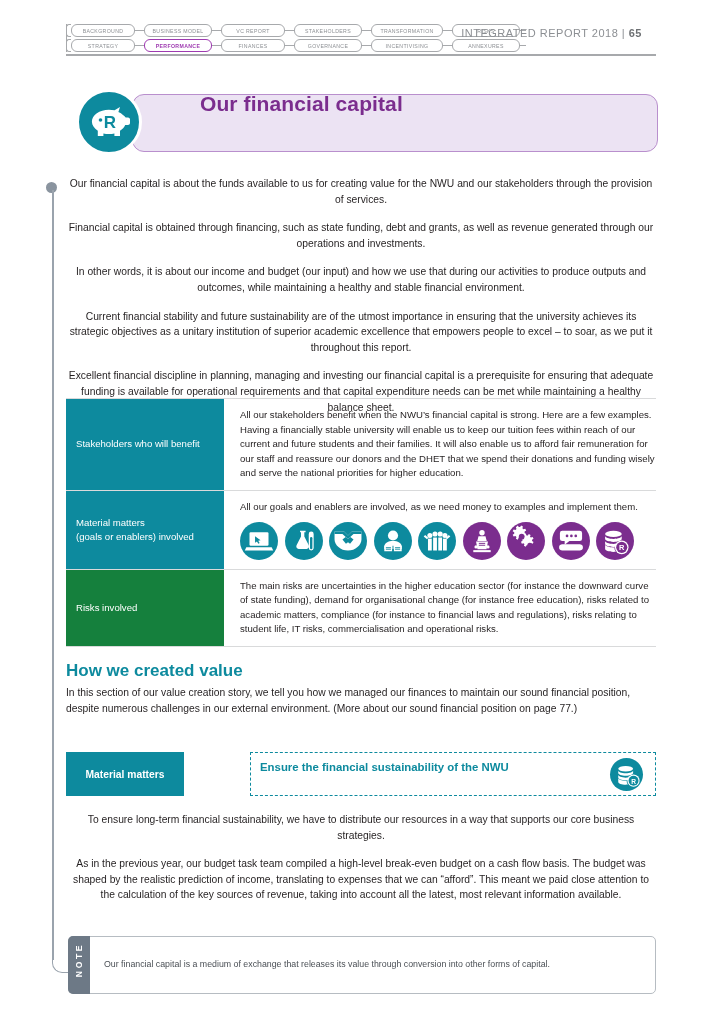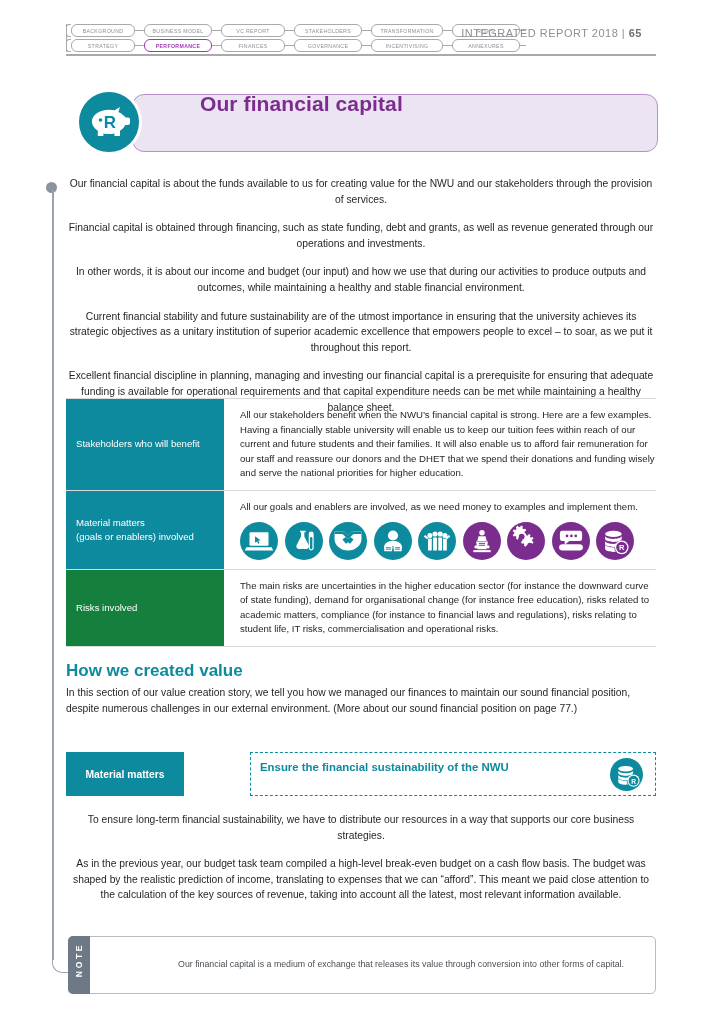--- a/index.html
+++ b/index.html
@@ -75,21 +75,21 @@
 
   
   .note{position:absolute;left:68px;top:936px;width:588px;height:58px;
         border:1px solid #b6bcc2;border-radius:5px;box-sizing:border-box;background:#fff;}
   .note-tab{position:absolute;left:68px;top:936px;width:22px;height:58px;background:#6d7986;
             border-radius:5px 0 0 5px;}
   .note-tab span{position:absolute;left:-15px;top:19px;width:52px;text-align:center;
                  color:#fff;font-size:8.6px;letter-spacing:2.6px;font-weight:bold;
                  transform:rotate(-90deg);}
   .note-text{position:absolute;left:104px;top:958px;width:520px;font-size:8.8px;
-             line-height:13px;color:#4a4f55;text-align:right;}
+             line-height:13px;color:#4a4f55;}
 </style>
 </head>
 <body>
 
 <div class="nav-left-edge"></div>
 <div class="topnav">
   <div class="nav-row" id="nav-row-1">
       <div class="nav-bracket"></div>
       <div class="nav-pill" style="width: 62px;">BACKGROUND</div>
       <div class="nav-conn" style="width: 9px;"></div>

